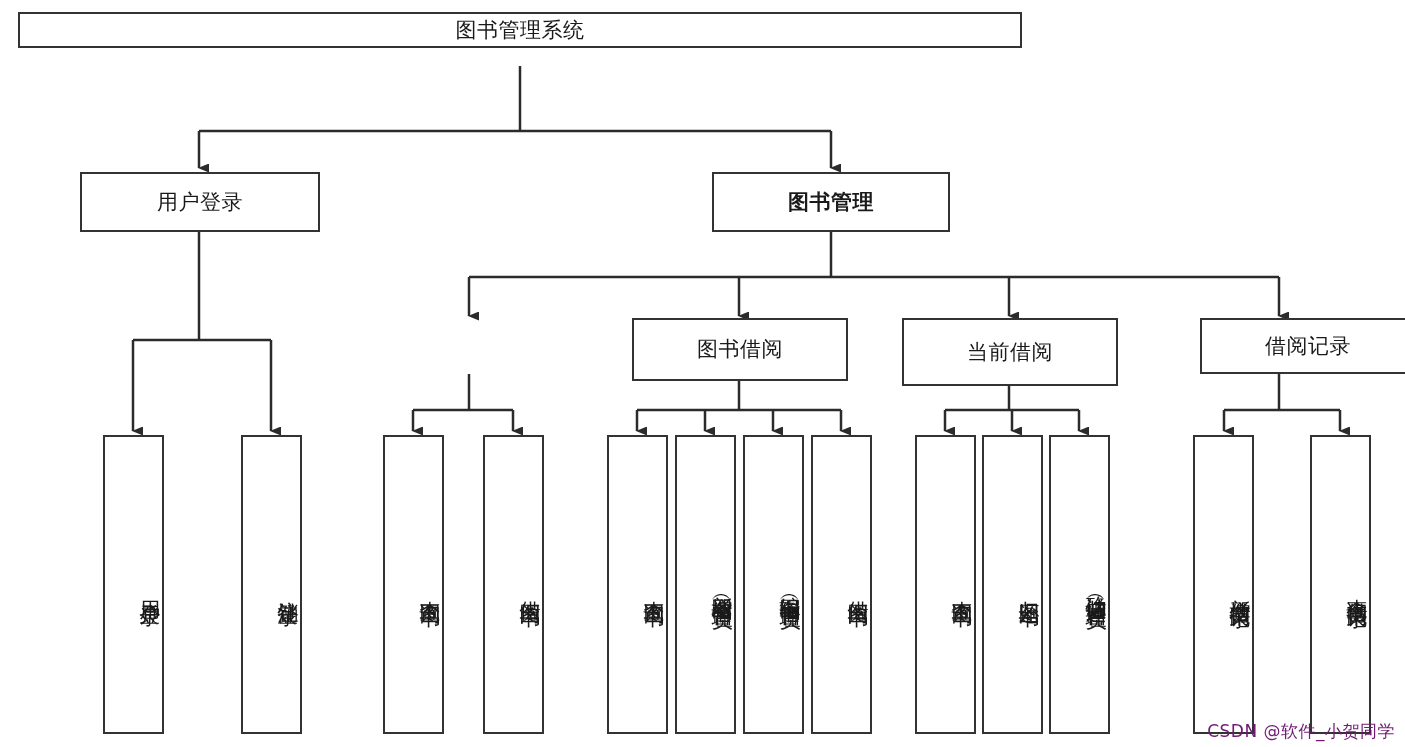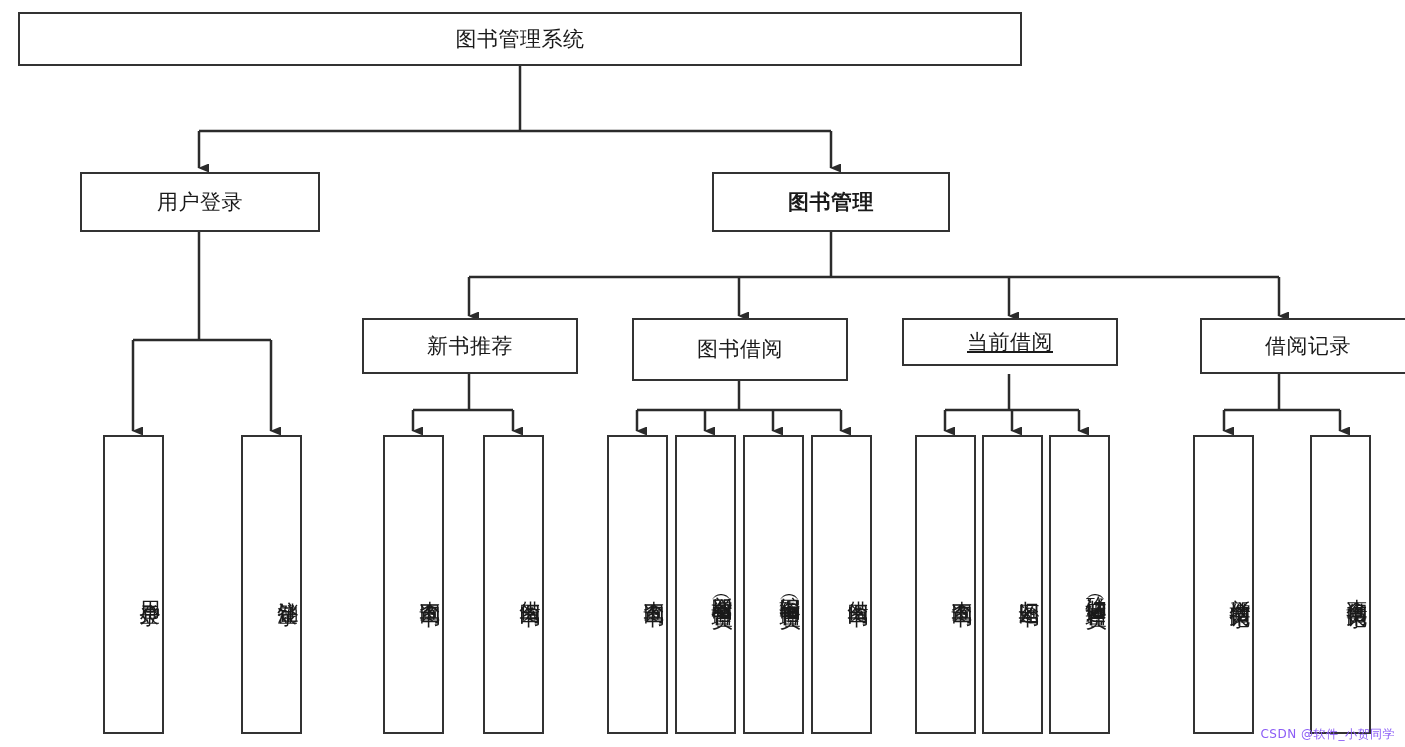--- a/index.html
+++ b/index.html
@@ -53,22 +53,22 @@
   .node.vert.tall-text {
     align-items: flex-start;
   }
   .node-label {
     display: block;
   }
   .watermark {
     position: absolute;
     right: 10px;
     bottom: 4px;
-    font-size: 12px;
-    color: #8b5cf6;
+    font-size: 17px;
+    color: #701a75;
     white-space: nowrap;
     letter-spacing: 0.5px;
   }
 </style>
 </head>
 <body>
 
 <div id="diagram-root">
 
   <svg id="edge-layer" viewBox="0 0 1405 747" width="1405" height="747" xmlns="http://www.w3.org/2000/svg">
@@ -115,38 +115,35 @@
       <path d="M1012,410 L1012,431" marker-end="url(#arrowhead)"></path>
       <path d="M1079,410 L1079,431" marker-end="url(#arrowhead)"></path>
 
       <path d="M1279,374 L1279,410"></path>
       <path d="M1224,410 L1340,410"></path>
       <path d="M1224,410 L1224,431" marker-end="url(#arrowhead)"></path>
       <path d="M1340,410 L1340,431" marker-end="url(#arrowhead)"></path>
     </g>
   </svg>
 
-  <div class="node horiz" style="left:18px; top:12px; width:1004px; height:54px;">
+  <div class="node horiz" style="left:18px; top:12px; width:1004px; height:36px;">
     <span class="node-label">图书管理系统</span>
   </div>
 
   <div class="node horiz" style="left:80px; top:172px; width:240px; height:60px;">
     <span class="node-label">用户登录</span>
   </div>
   <div class="node horiz" style="left:712px; top:172px; width:238px; height:60px;font-weight:bold;">
     <span class="node-label">图书管理</span>
   </div>
 
-  <div class="node horiz" style="left:362px; top:318px; width:216px; height:56px;">
-    <span class="node-label">新书推荐</span>
-  </div>
   <div class="node horiz" style="left:632px; top:318px; width:216px; height:63px;">
     <span class="node-label">图书借阅</span>
   </div>
-  <div class="node horiz" style="left:902px; top:318px; width:216px; height:48px;text-decoration:underline;">
+  <div class="node horiz" style="left:902px; top:318px; width:216px; height:68px;">
     <span class="node-label">当前借阅</span>
   </div>
   <div class="node horiz" style="left:1172px; top:318px; width:216px; height:56px;margin-left:28px;">
     <span class="node-label">借阅记录</span>
   </div>
 
   <div class="node vert" style="left:103px; top:435px; width:61px; height:299px;">
     <span class="node-label">用户登录</span>
   </div>
   <div class="node vert" style="left:241px; top:435px; width:61px; height:299px;">

